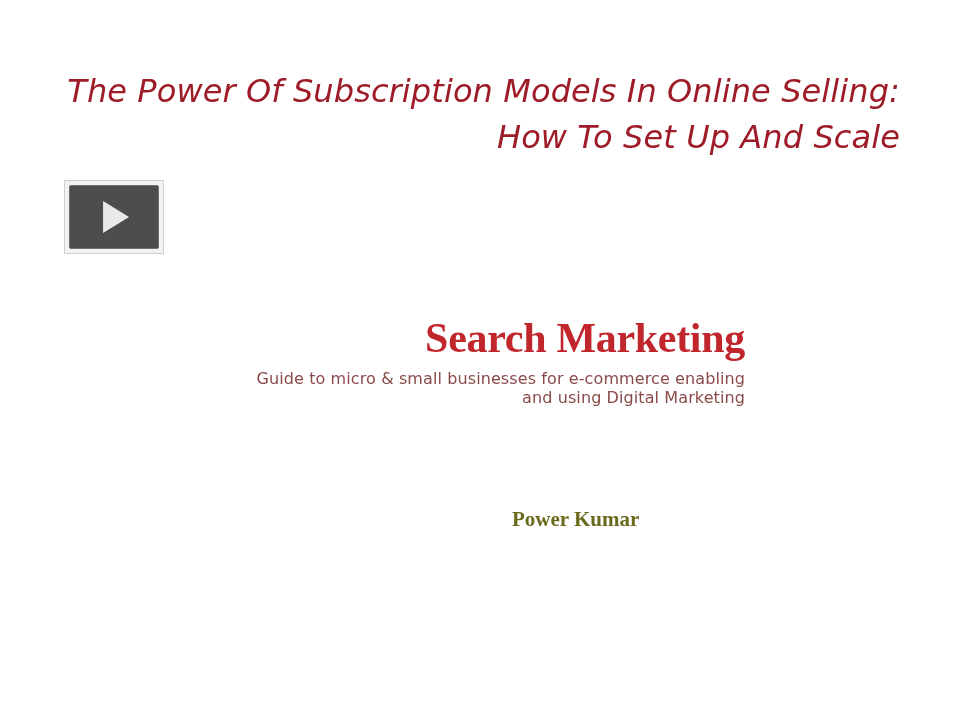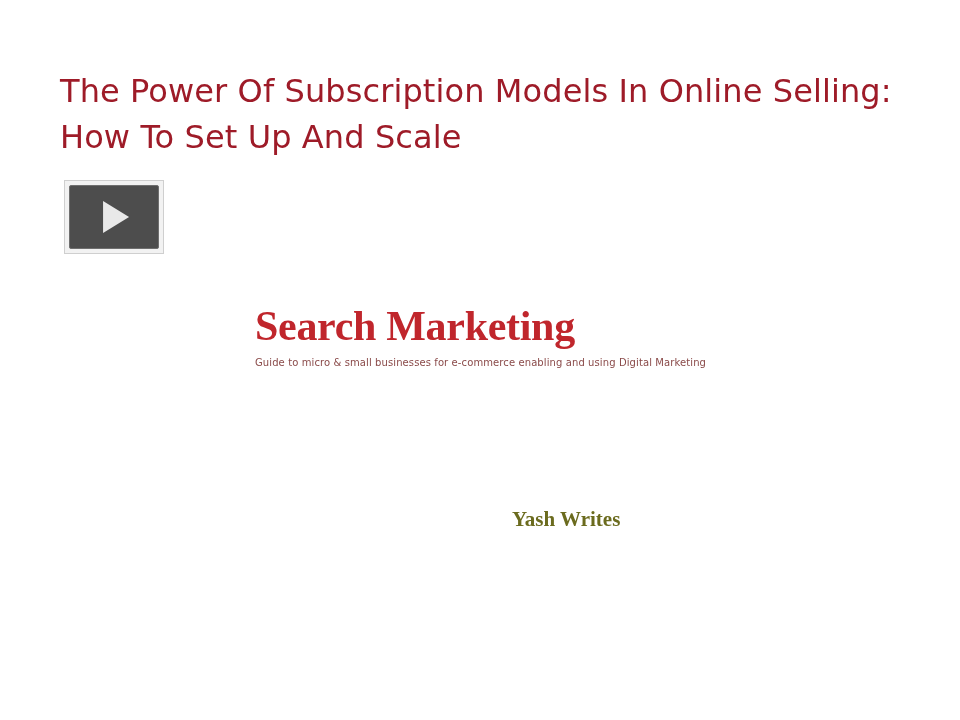--- a/index.html
+++ b/index.html
@@ -19,27 +19,28 @@
     height: 720px;
     background: #ffffff;
   }
 
   
   .slide-title {
     position: absolute;
     left: 60px;
     top: 68px;
     width: 840px;
-    text-align: left;
+    text-align: right;
     color: #9E1B28;
     font-family: "DejaVu Sans", sans-serif;
     font-size: 32px;
     line-height: 1.45;
     font-weight: normal;
     letter-spacing: 0.1px;
+    font-style: italic;
   }
 
   
   .video-thumb {
     position: absolute;
     left: 64px;
     top: 180px;
     width: 100px;
     height: 74px;
     background: #f2f2f2;
@@ -66,36 +67,36 @@
     height: 0;
     border-left: 26px solid #e9e9e9;
     border-top: 16px solid transparent;
     border-bottom: 16px solid transparent;
   }
 
   
   .brand {
     position: absolute;
     left: 255px;
-    top: 304px;
+    top: 316px;
     width: 490px;
-    text-align: left;
+    text-align: right;
   }
   .brand-name {
     font-family: "Liberation Serif", serif;
     font-weight: bold;
     font-size: 42px;
     color: #C0262C;
     letter-spacing: -0.3px;
     line-height: 1.05;
   }
   .brand-tagline {
     margin-top: 9px;
     font-family: "DejaVu Sans", sans-serif;
-    font-size: 10px;
+    font-size: 16px;
     color: #8a4a49;
     letter-spacing: 0.1px;
   }
 
   
   .author-block {
     position: absolute;
     left: 512px;
     top: 507px;
     width: 430px;
@@ -130,16 +131,16 @@
   <div class="video-thumb" title="Play">
     <div class="inner"></div>
   </div>
 
   <div class="brand">
     <div class="brand-name">Search Marketing</div>
     <div class="brand-tagline">Guide to micro &amp; small businesses for e-commerce enabling and using Digital Marketing</div>
   </div>
 
   <div class="author-block">
-    <div class="author-name">Yash Writes</div>
+    <div class="author-name">Power Kumar</div>
   </div>
 
 </div>
 
 </body></html>

